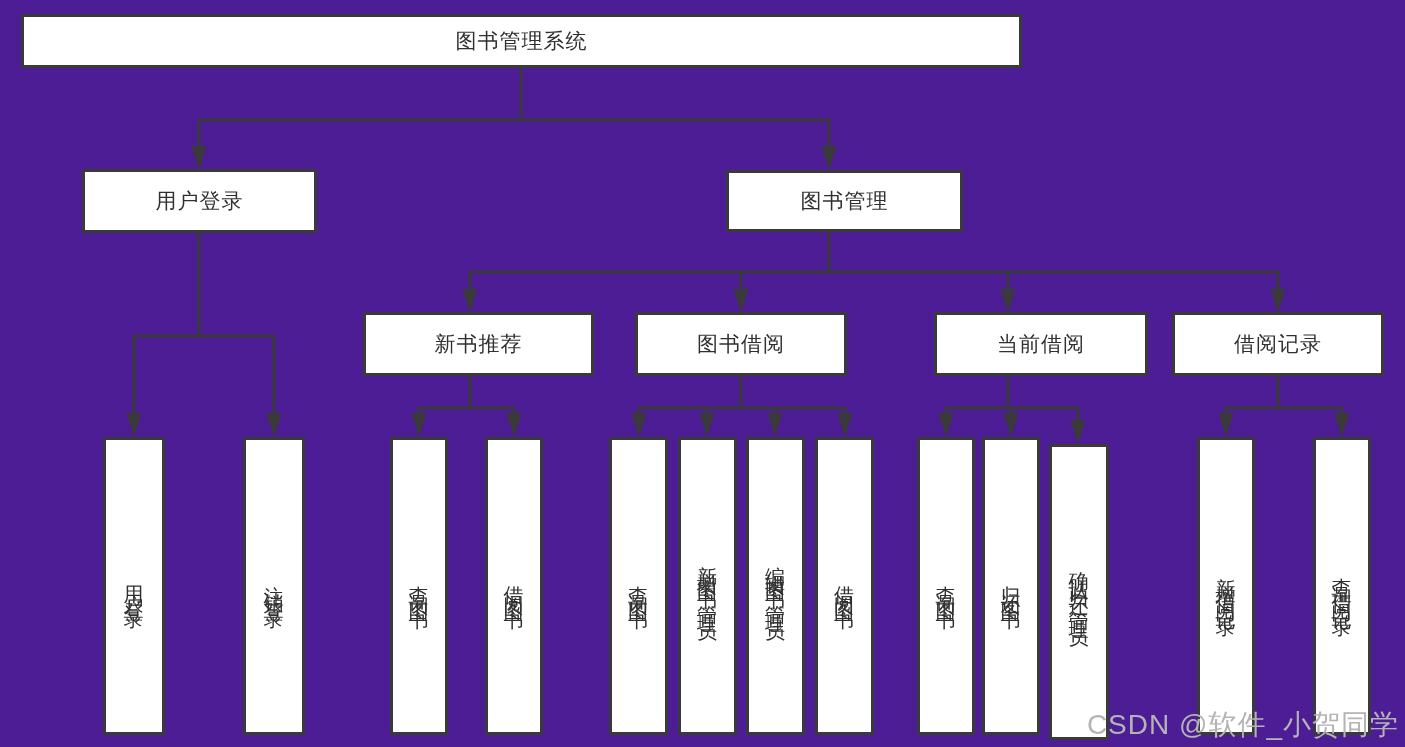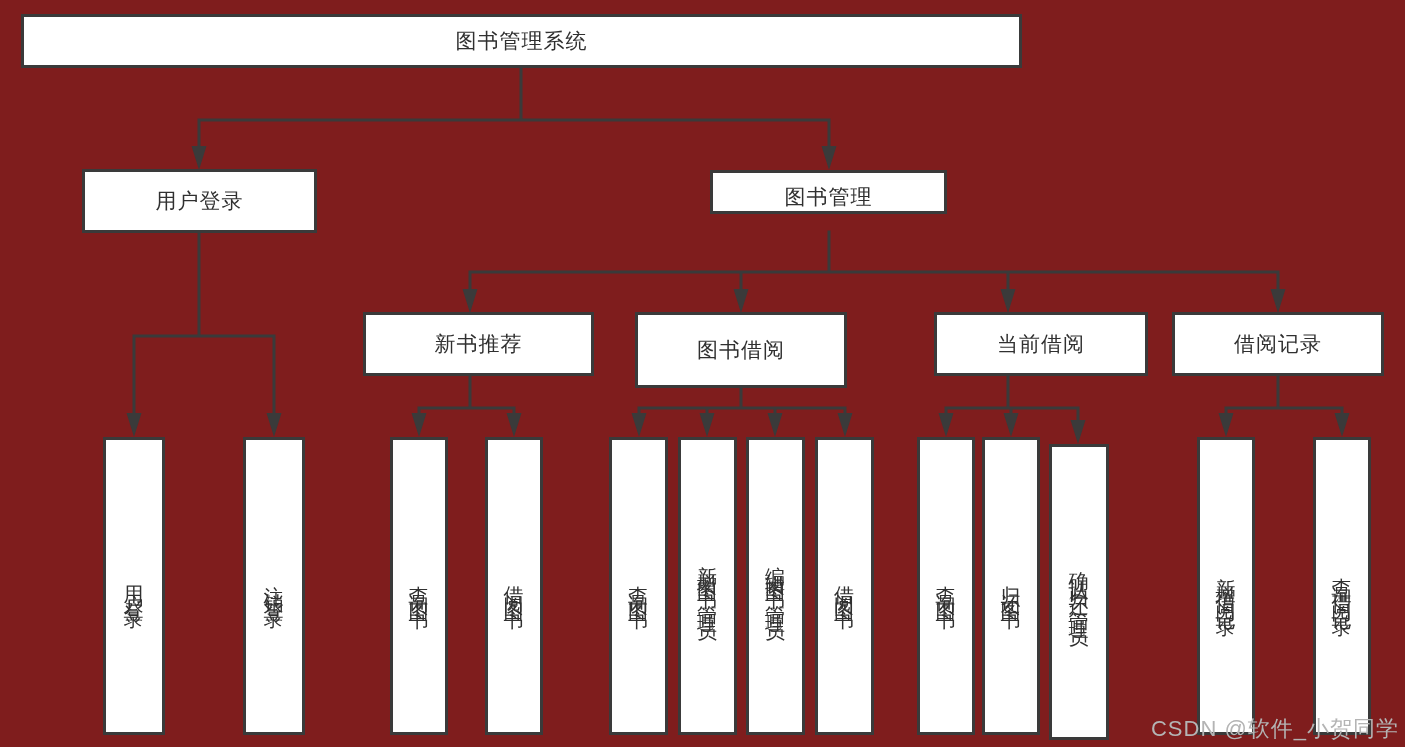--- a/index.html
+++ b/index.html
@@ -4,21 +4,21 @@
 <style>
   html, body {
     margin: 0;
     padding: 0;
     background: #ffffff;
   }
   #canvas {
     position: relative;
     width: 1405px;
     height: 747px;
-    background: #7f1d1d;
+    background: #4c1d95;
     font-family: "Liberation Sans", "DejaVu Sans", sans-serif;
     color: #303030;
     overflow: hidden;
   }
   #connector-layer {
     position: absolute;
     left: 0;
     top: 0;
     width: 1405px;
     height: 747px;
@@ -44,21 +44,21 @@
     text-orientation: mixed;
     font-size: 20px;
     letter-spacing: 8px;
     line-height: 1;
     white-space: nowrap;
   }
   #watermark {
     position: absolute;
     right: 6px;
     bottom: 3px;
-    font-size: 22px;
+    font-size: 28px;
     color: #b4b4b4;
     letter-spacing: 1px;
     z-index: 3;
     white-space: nowrap;
   }
 </style>
 </head>
 <body>
 
 <div id="canvas">
@@ -94,28 +94,28 @@
     </g>
   </svg>
 
   <div class="node h" style="left:21px; top:14px; width:1001px; height:54px;">
     <span>图书管理系统</span>
   </div>
 
   <div class="node h" style="left:82px; top:169px; width:235px; height:64px;">
     <span>用户登录</span>
   </div>
-  <div class="node h" style="left:710px; top:170px; width:237px; height:44px;align-items:flex-end;">
+  <div class="node h" style="left:726px; top:170px; width:237px; height:62px;">
     <span>图书管理</span>
   </div>
 
   <div class="node h" style="left:363px; top:312px; width:231px; height:64px;">
     <span>新书推荐</span>
   </div>
-  <div class="node h" style="left:635px; top:312px; width:212px; height:76px;">
+  <div class="node h" style="left:635px; top:312px; width:212px; height:64px;">
     <span>图书借阅</span>
   </div>
   <div class="node h" style="left:934px; top:312px; width:214px; height:64px;">
     <span>当前借阅</span>
   </div>
   <div class="node h" style="left:1172px; top:312px; width:212px; height:64px;">
     <span>借阅记录</span>
   </div>
 
   <div class="node v" style="left:103px; top:437px; width:62px; height:298px;">

